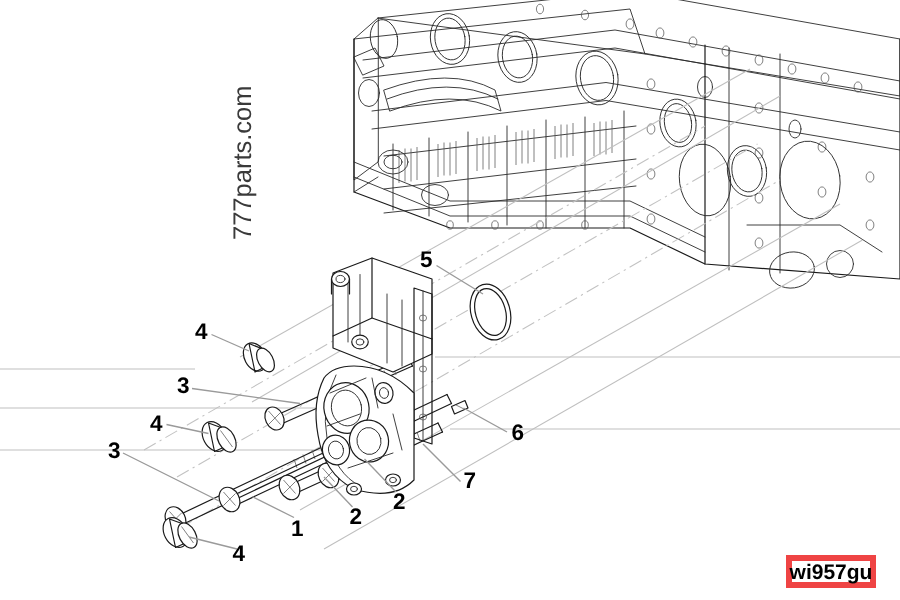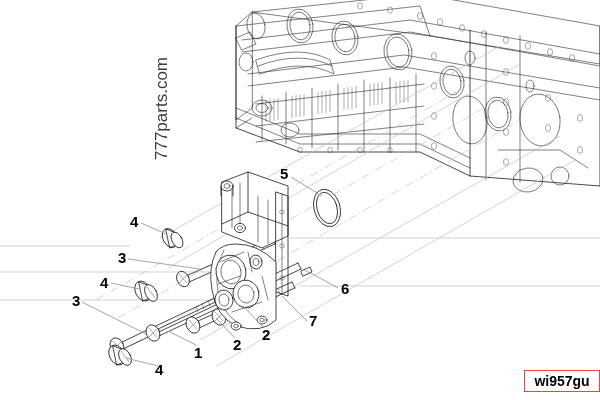--- a/index.html
+++ b/index.html
@@ -43,23 +43,23 @@
     color: #3a3a3a;
     transform: rotate(-90deg);
     transform-origin: 0 0;
     white-space: nowrap;
     letter-spacing: 0px;
   }
   #id-badge {
     position: absolute;
     left: 524px;
     top: 370px;
-    width: 76px;
+    width: 60px;
     height: 22px;
-    border: 1px solid #ef4444;
+    border: 4px solid #ef4444;
     background: #ffffff;
     display: flex;
     align-items: center;
     justify-content: center;
     font-family: "Liberation Sans", sans-serif;
     font-weight: bold;
     font-size: 14px;
     color: #000000;
     box-sizing: border-box;
   }

